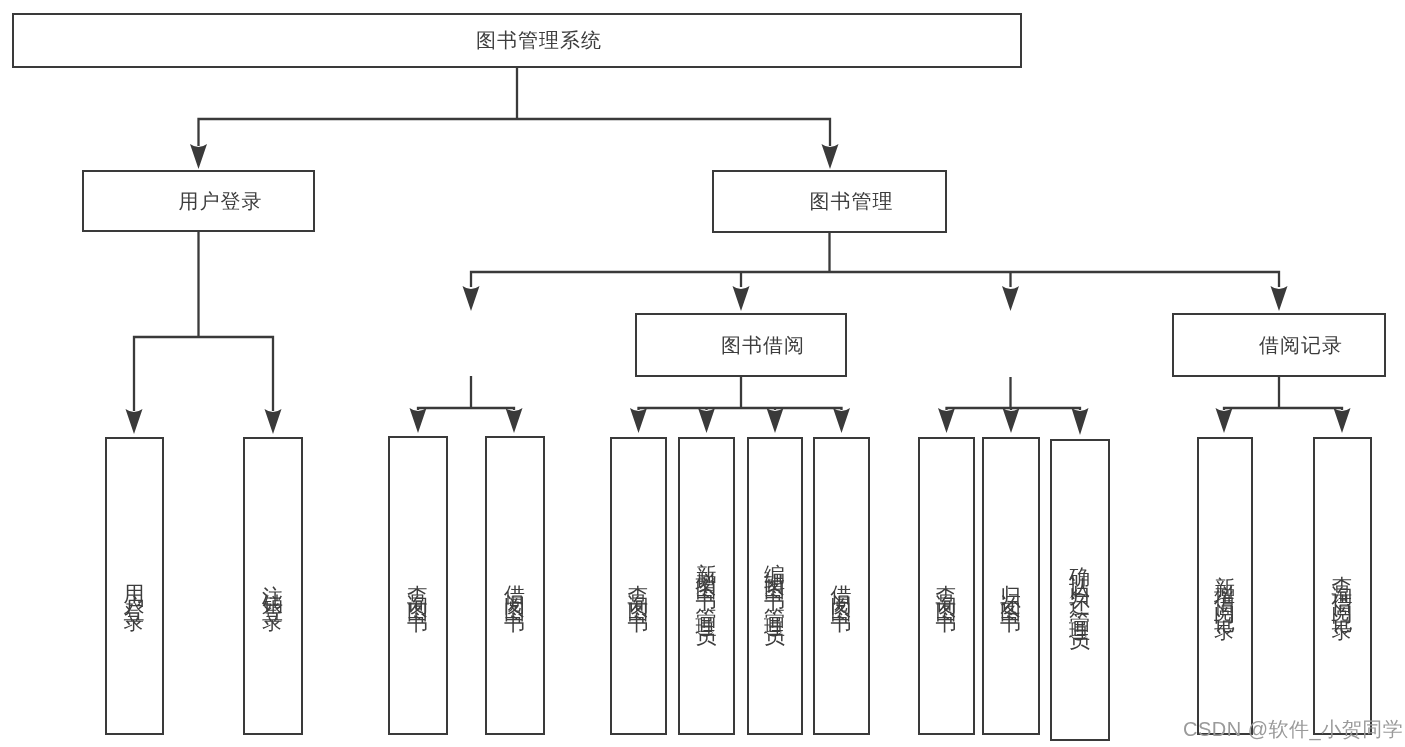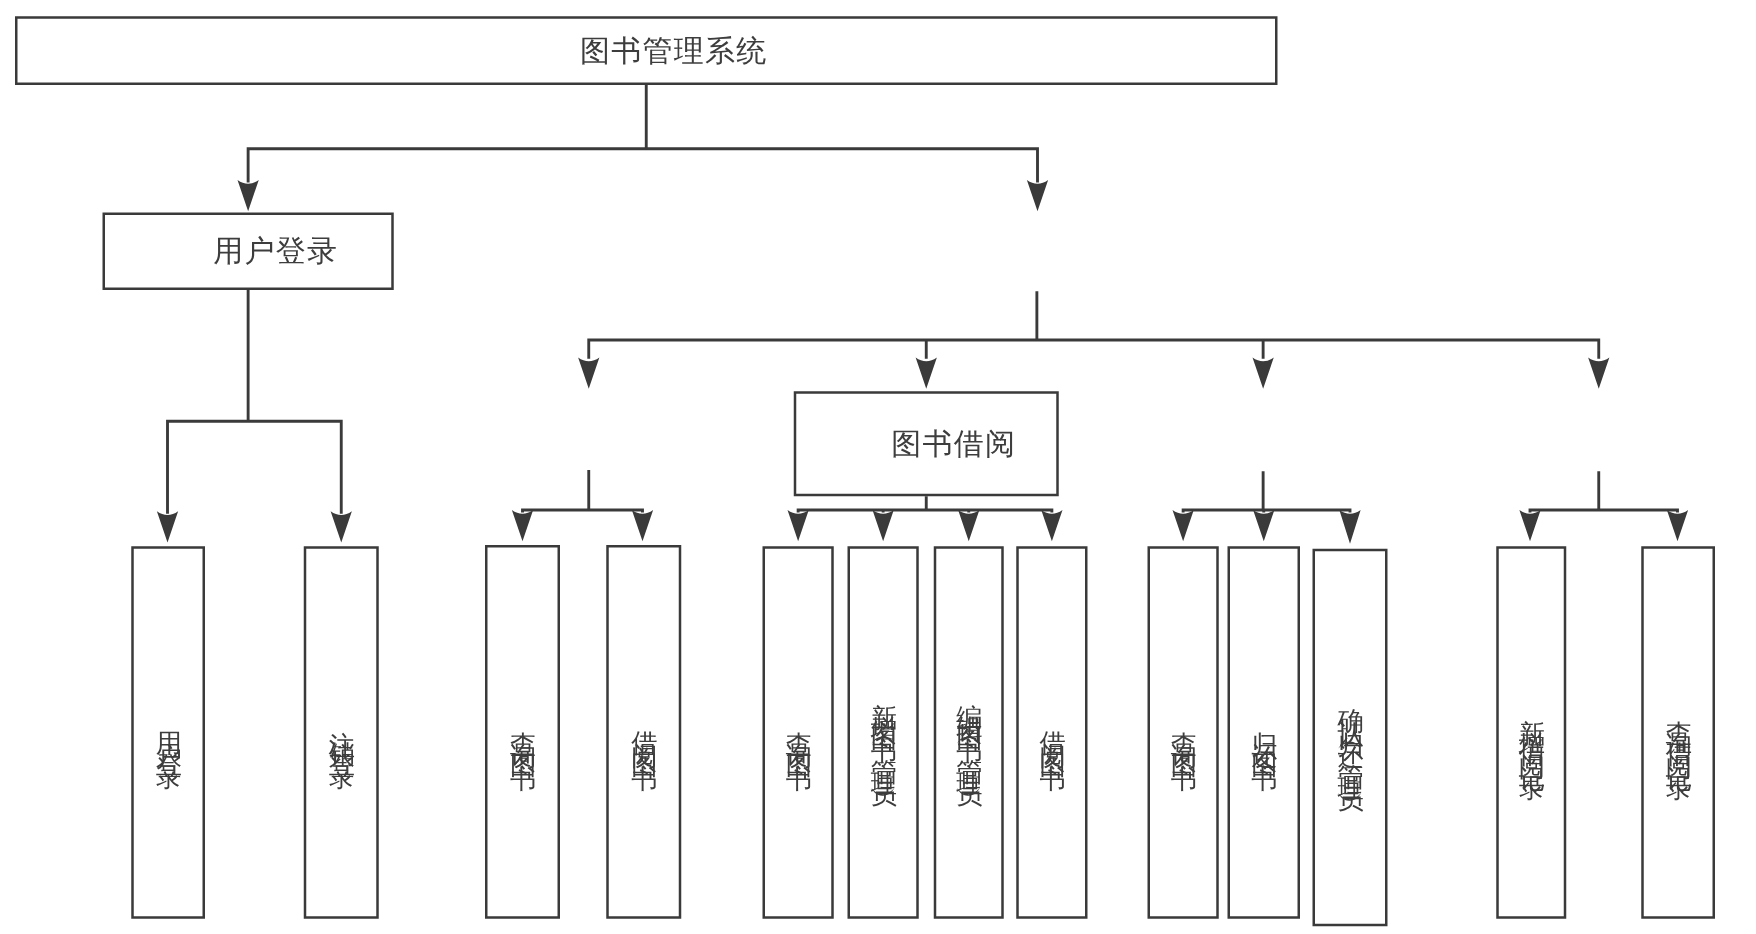--- a/index.html
+++ b/index.html
@@ -33,21 +33,21 @@
     position: absolute;
     box-sizing: border-box;
     border: 2.5px solid var(--line);
     background: #ffffff;
     color: var(--text);
     display: flex;
     align-items: center;
     justify-content: center;
     z-index: 2;
   }
-  .box.h { font-size: 24px; letter-spacing: 1px; padding-left: 44px; }
+  .box.h { font-size: 20px; letter-spacing: 1px; padding-left: 44px; }
   .box.v {
     writing-mode: vertical-rl;
     text-orientation: mixed;
     font-size: 21px;
     letter-spacing: 9px;
     line-height: 1;
   }
   #watermark {
     position: absolute;
     left: 1183px;
@@ -102,23 +102,29 @@
     <path class="arrowhead" d="M1333.5 408 Q1342 414 1350.5 408 L1342 433 Z"></path>
   </svg>
 
   <div class="box h" style="left:12px;top:13px;width:1010px;height:55px">
     <span>图书管理系统</span>
   </div>
 
   <div class="box h" style="left:82px;top:170px;width:233px;height:62px">
     <span>用户登录</span>
   </div>
+  <div class="box h" style="left:712px;top:170px;width:235px;height:63px">
+    <span>图书管理</span>
+  </div>
 
-  <div class="box h" style="left:635px;top:313px;width:212px;height:84px">
+  <div class="box h" style="left:635px;top:313px;width:212px;height:64px">
     <span>图书借阅</span>
+  </div>
+  <div class="box h" style="left:1172px;top:313px;width:214px;height:64px">
+    <span>借阅记录</span>
   </div>
 
   <div class="box v" style="left:105px;top:437px;width:59px;height:298px">
     <span>用户登录</span>
   </div>
   <div class="box v" style="left:243px;top:437px;width:60px;height:298px">
     <span>注销登录</span>
   </div>
 
   <div class="box v" style="left:388px;top:436px;width:60px;height:299px">
@@ -151,14 +157,15 @@
     <span>确认归还（管理员）</span>
   </div>
 
   <div class="box v" style="left:1197px;top:437px;width:56px;height:298px">
     <span>新增借阅记录</span>
   </div>
   <div class="box v" style="left:1313px;top:437px;width:59px;height:298px">
     <span>查询借阅记录</span>
   </div>
 
+  <div id="watermark">CSDN @软件_小贺同学</div>
 
 </div>
 
 </body></html>

